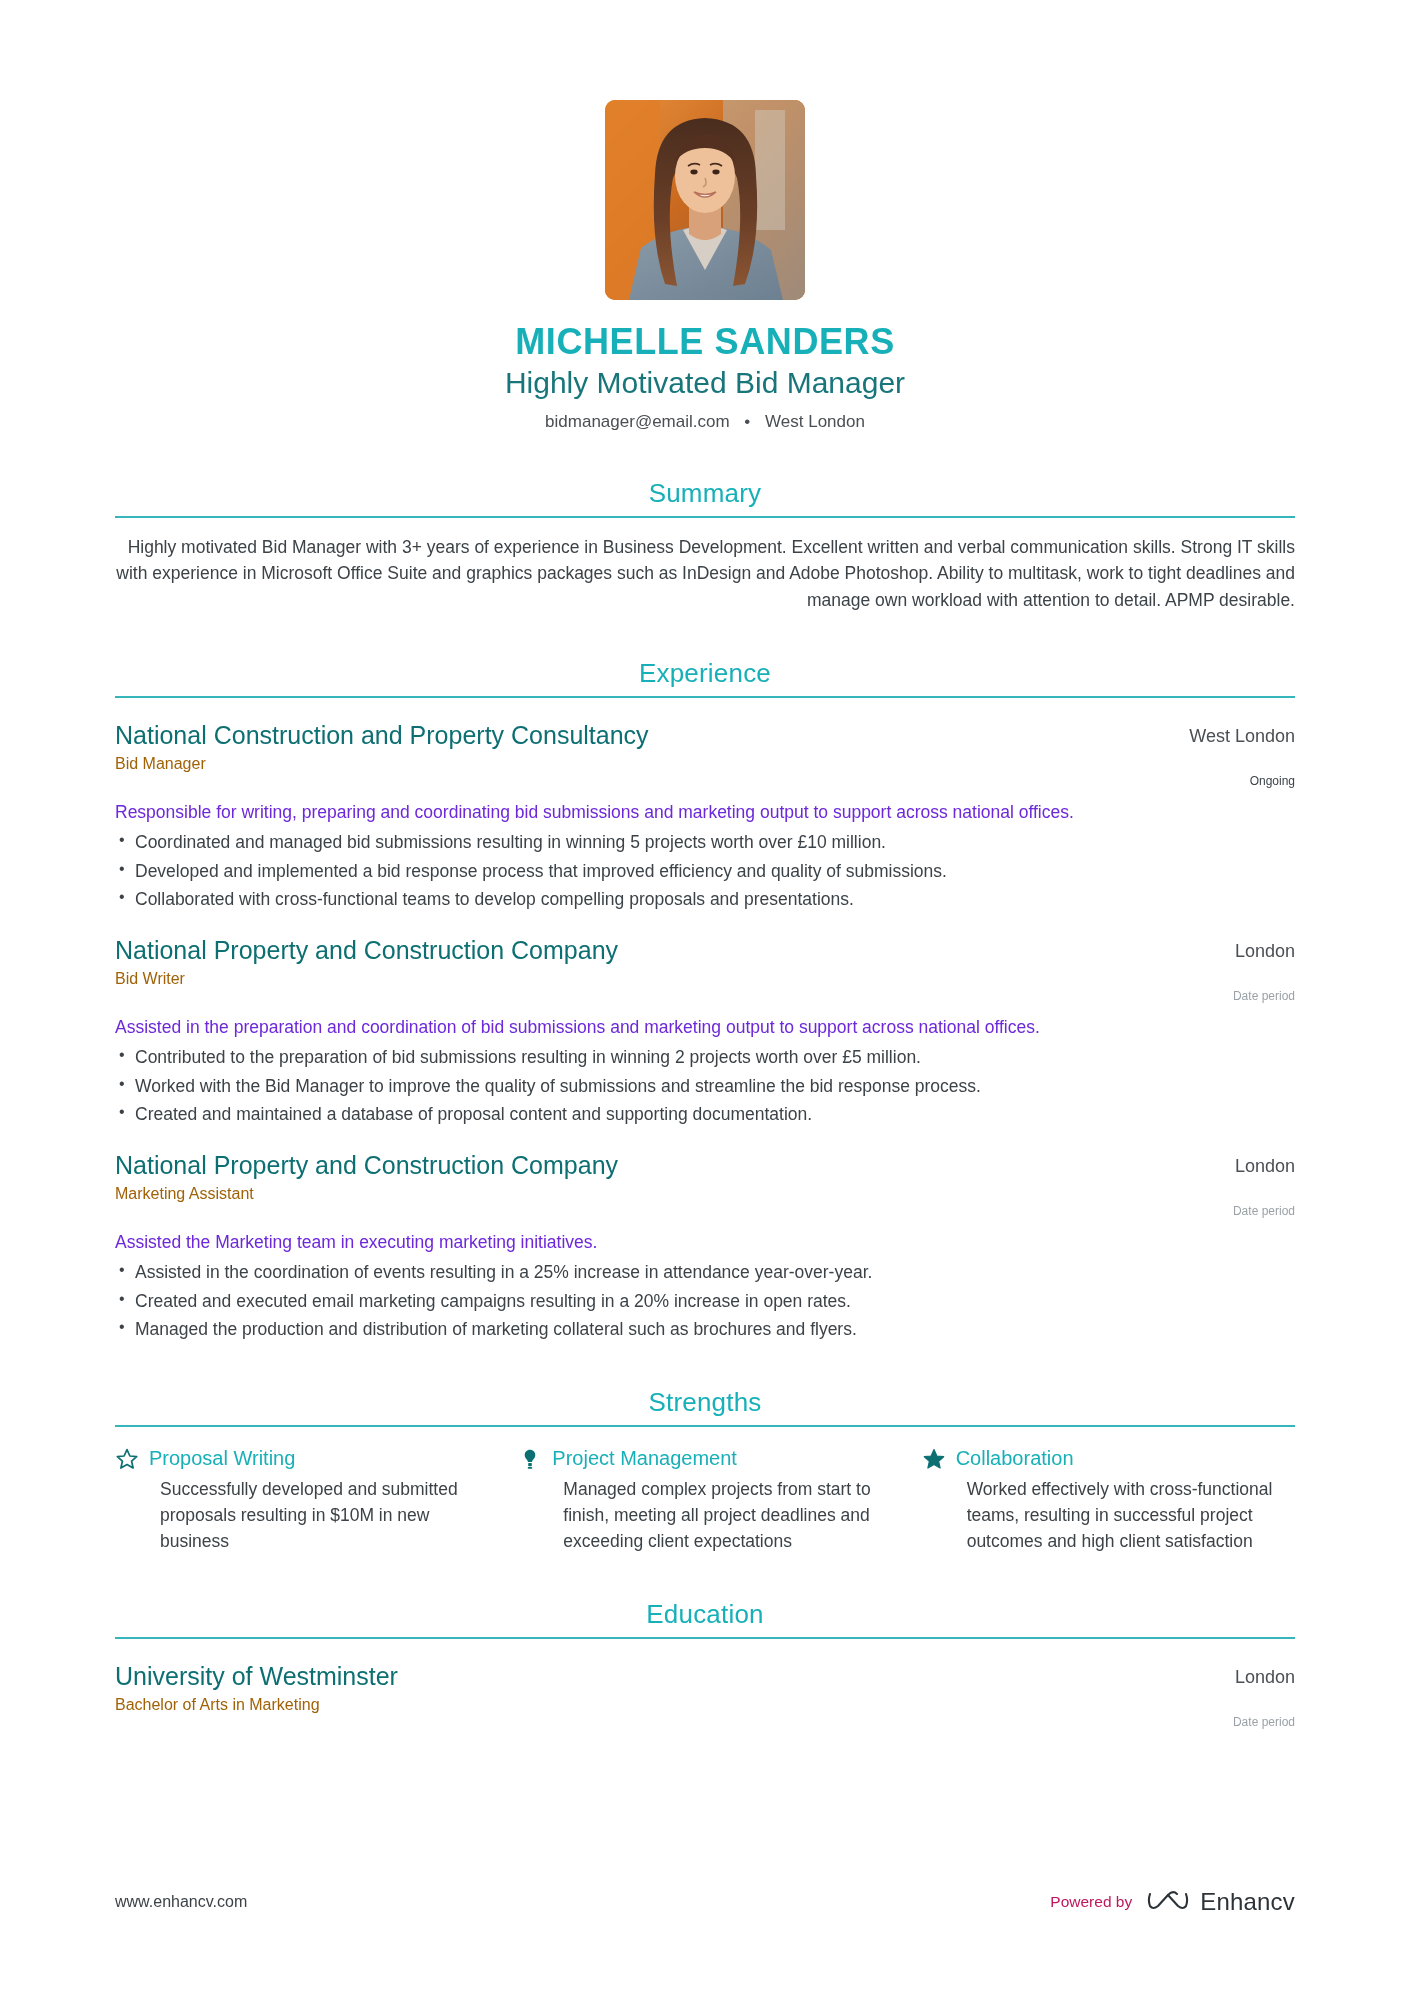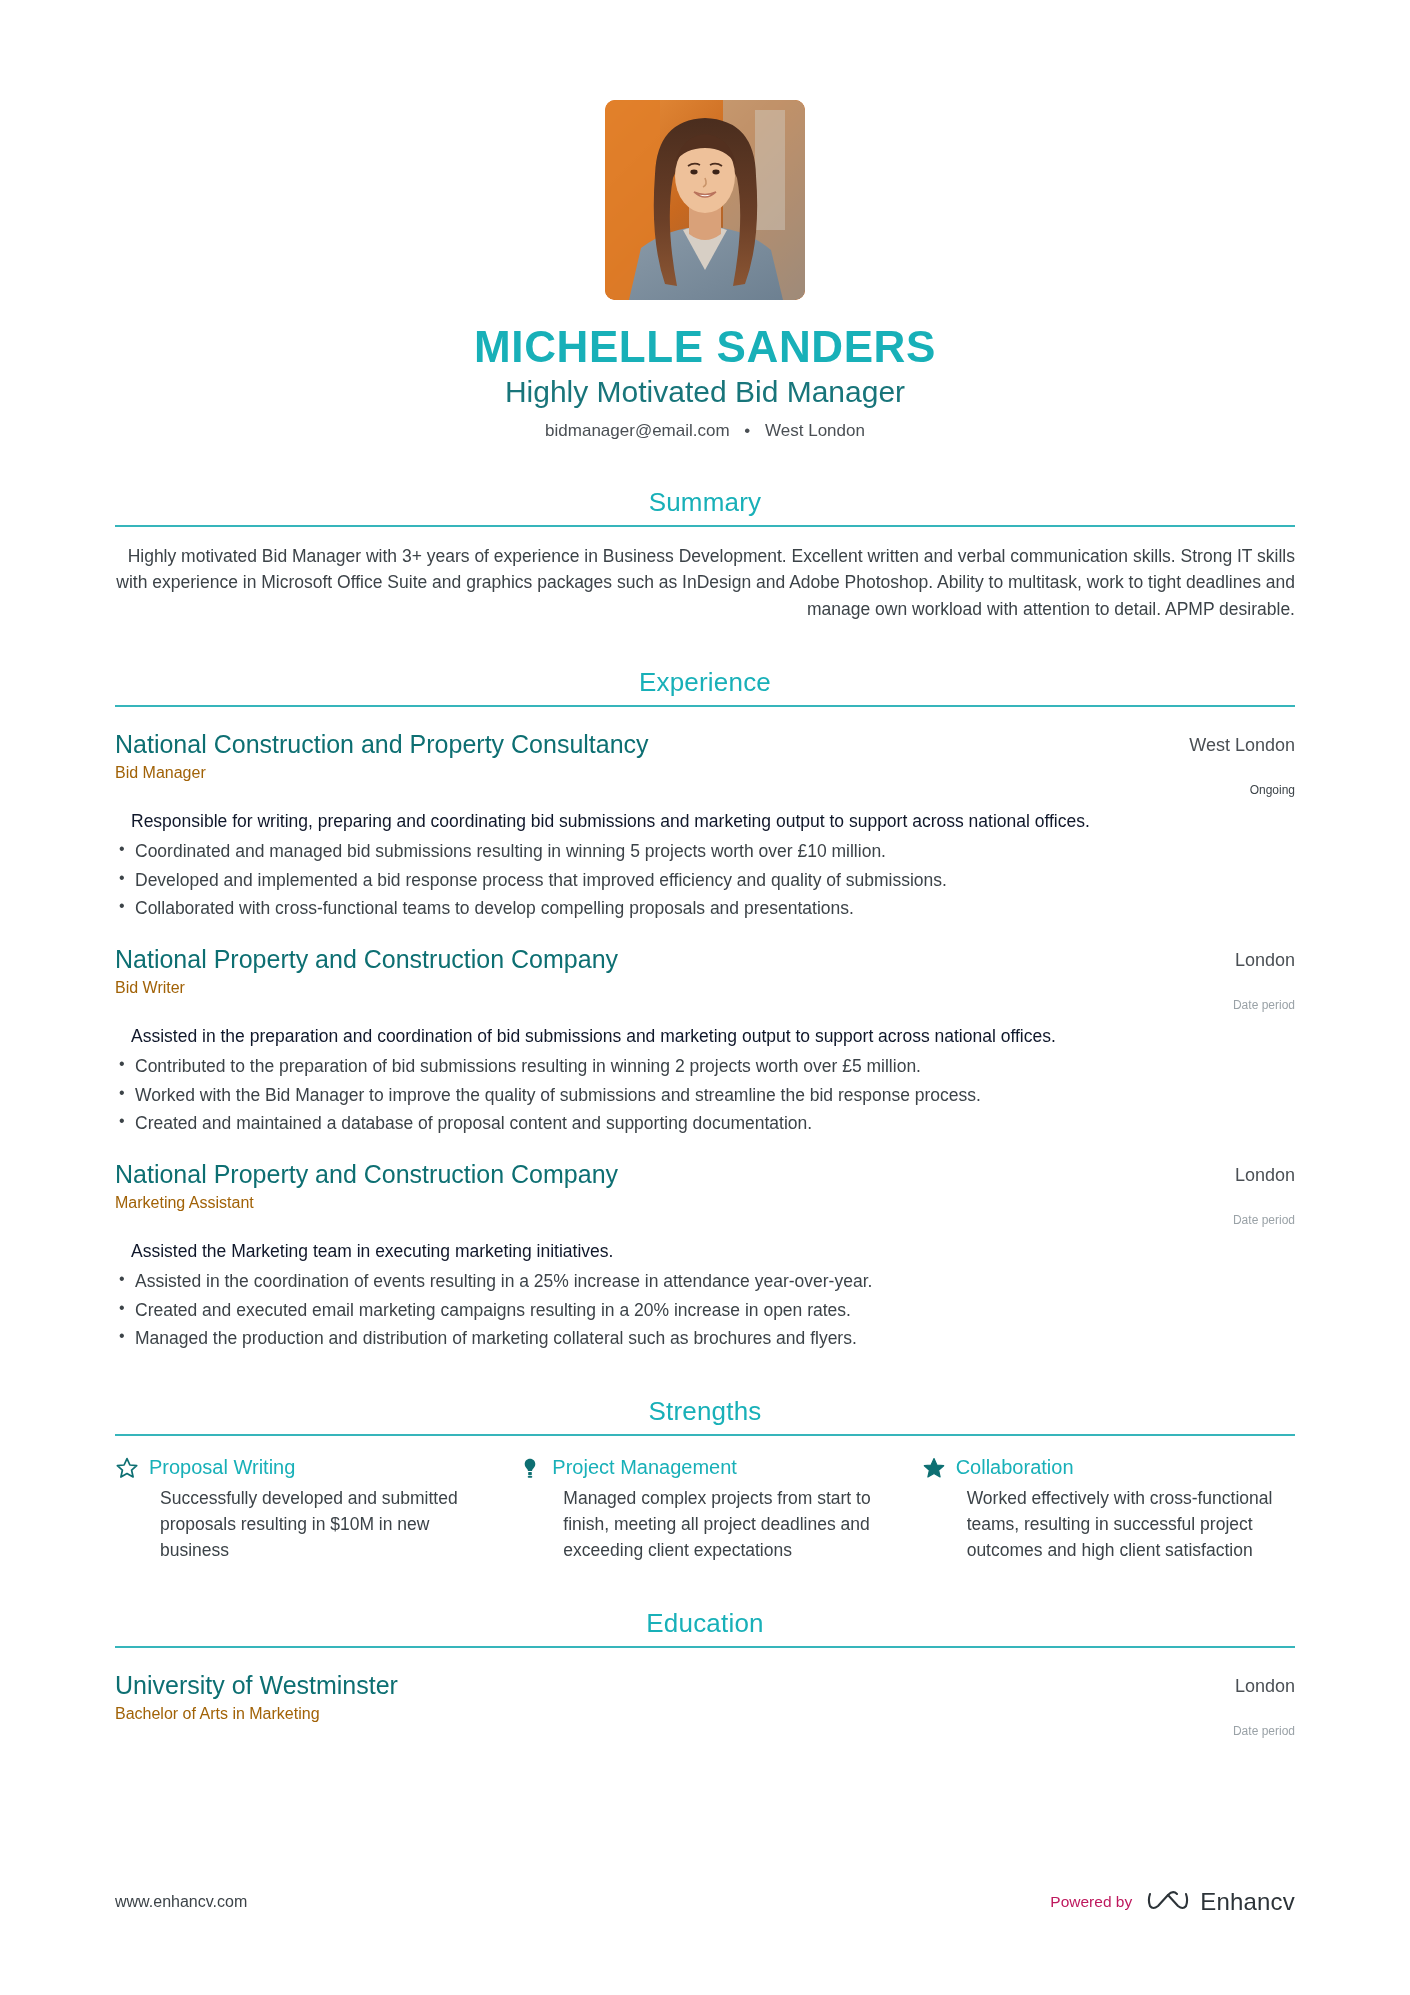--- a/index.html
+++ b/index.html
@@ -29,21 +29,21 @@
     height: 200px;
     margin: 0 auto 22px auto;
     border-radius: 10px;
     overflow: hidden;
     position: relative;
     background: #d8792f;
   }
   .photo-svg { display: block; width: 200px; height: 200px; }
 
   .full-name {
-    font-size: 44px;
+    font-size: 36px;
     font-weight: bold;
     letter-spacing: 0.6px;
     color: #18b0b8;
     line-height: 1.12;
   }
   .job-title {
     font-size: 30px;
     font-weight: 400;
     color: #18757a;
     line-height: 1.25;
@@ -122,24 +122,23 @@
   .meta-date {
     font-size: 12px;
     color: #9aa2a7;
     line-height: 1.4;
     margin-top: 24px;
   }
   .meta-date.active { color: #3c4348; }
 
   .entry-desc {
     font-size: 17.5px;
-    color: #0f172a;
+    color: #6d28d9;
     line-height: 1.5;
     margin-top: 9px;
-    margin-left: 16px;
   }
   .bullets { list-style: none; margin-top: 4px; }
   .bullets li {
     position: relative;
     font-size: 17.5px;
     color: #3c4348;
     line-height: 1.52;
     padding-left: 20px;
     margin-top: 2px;
   }

